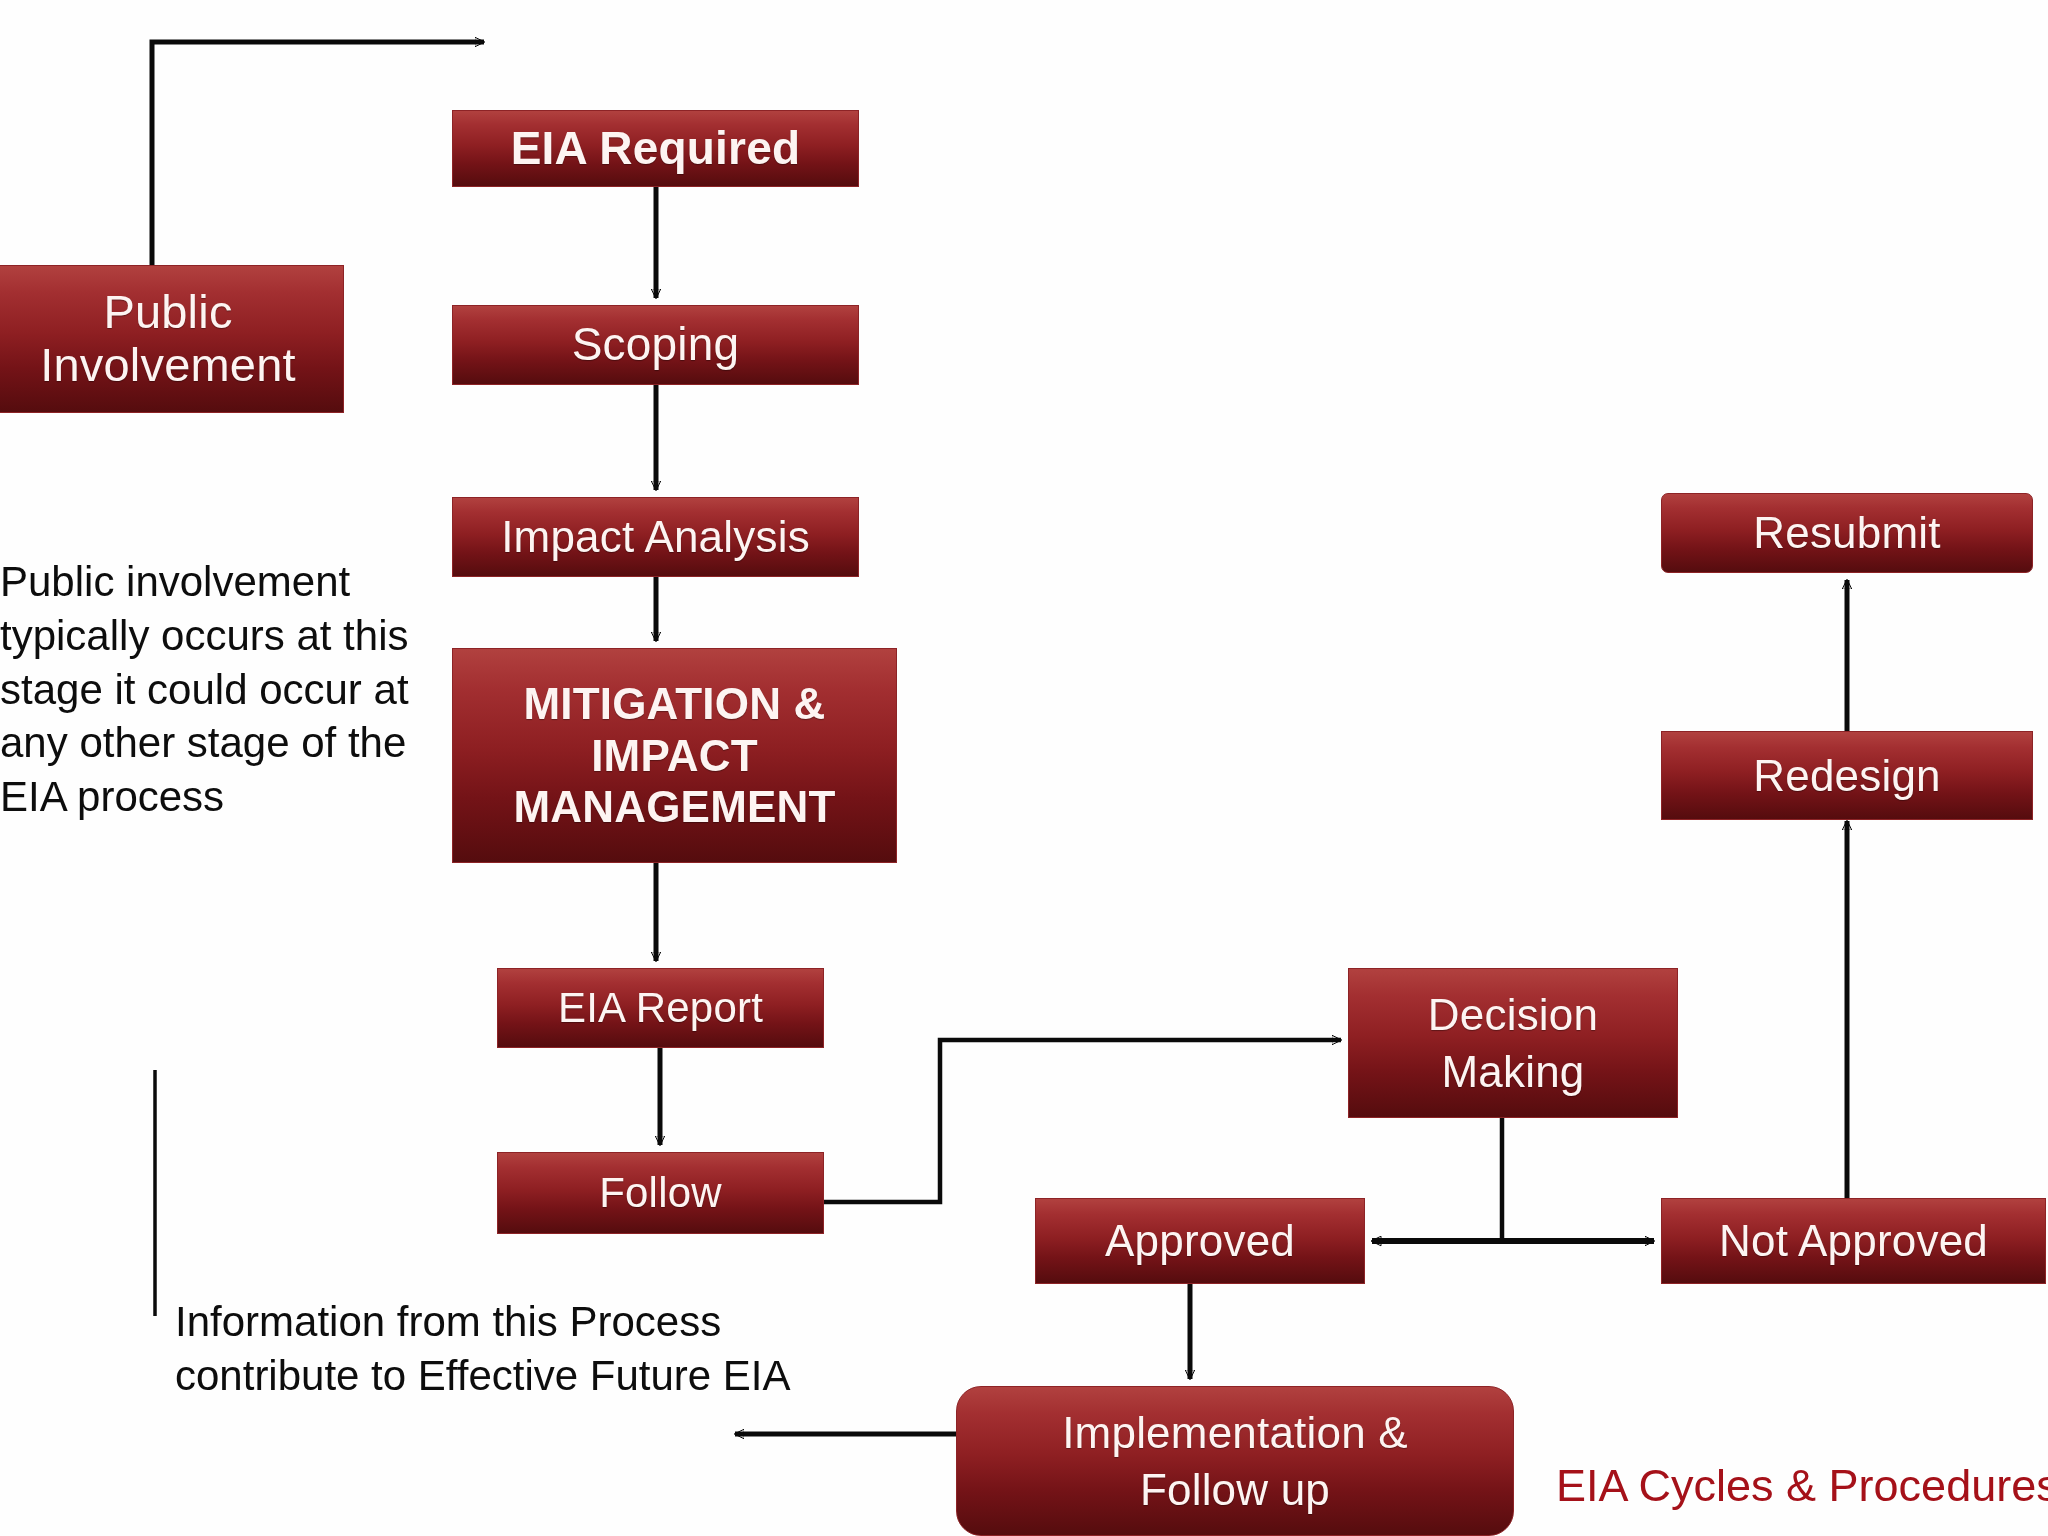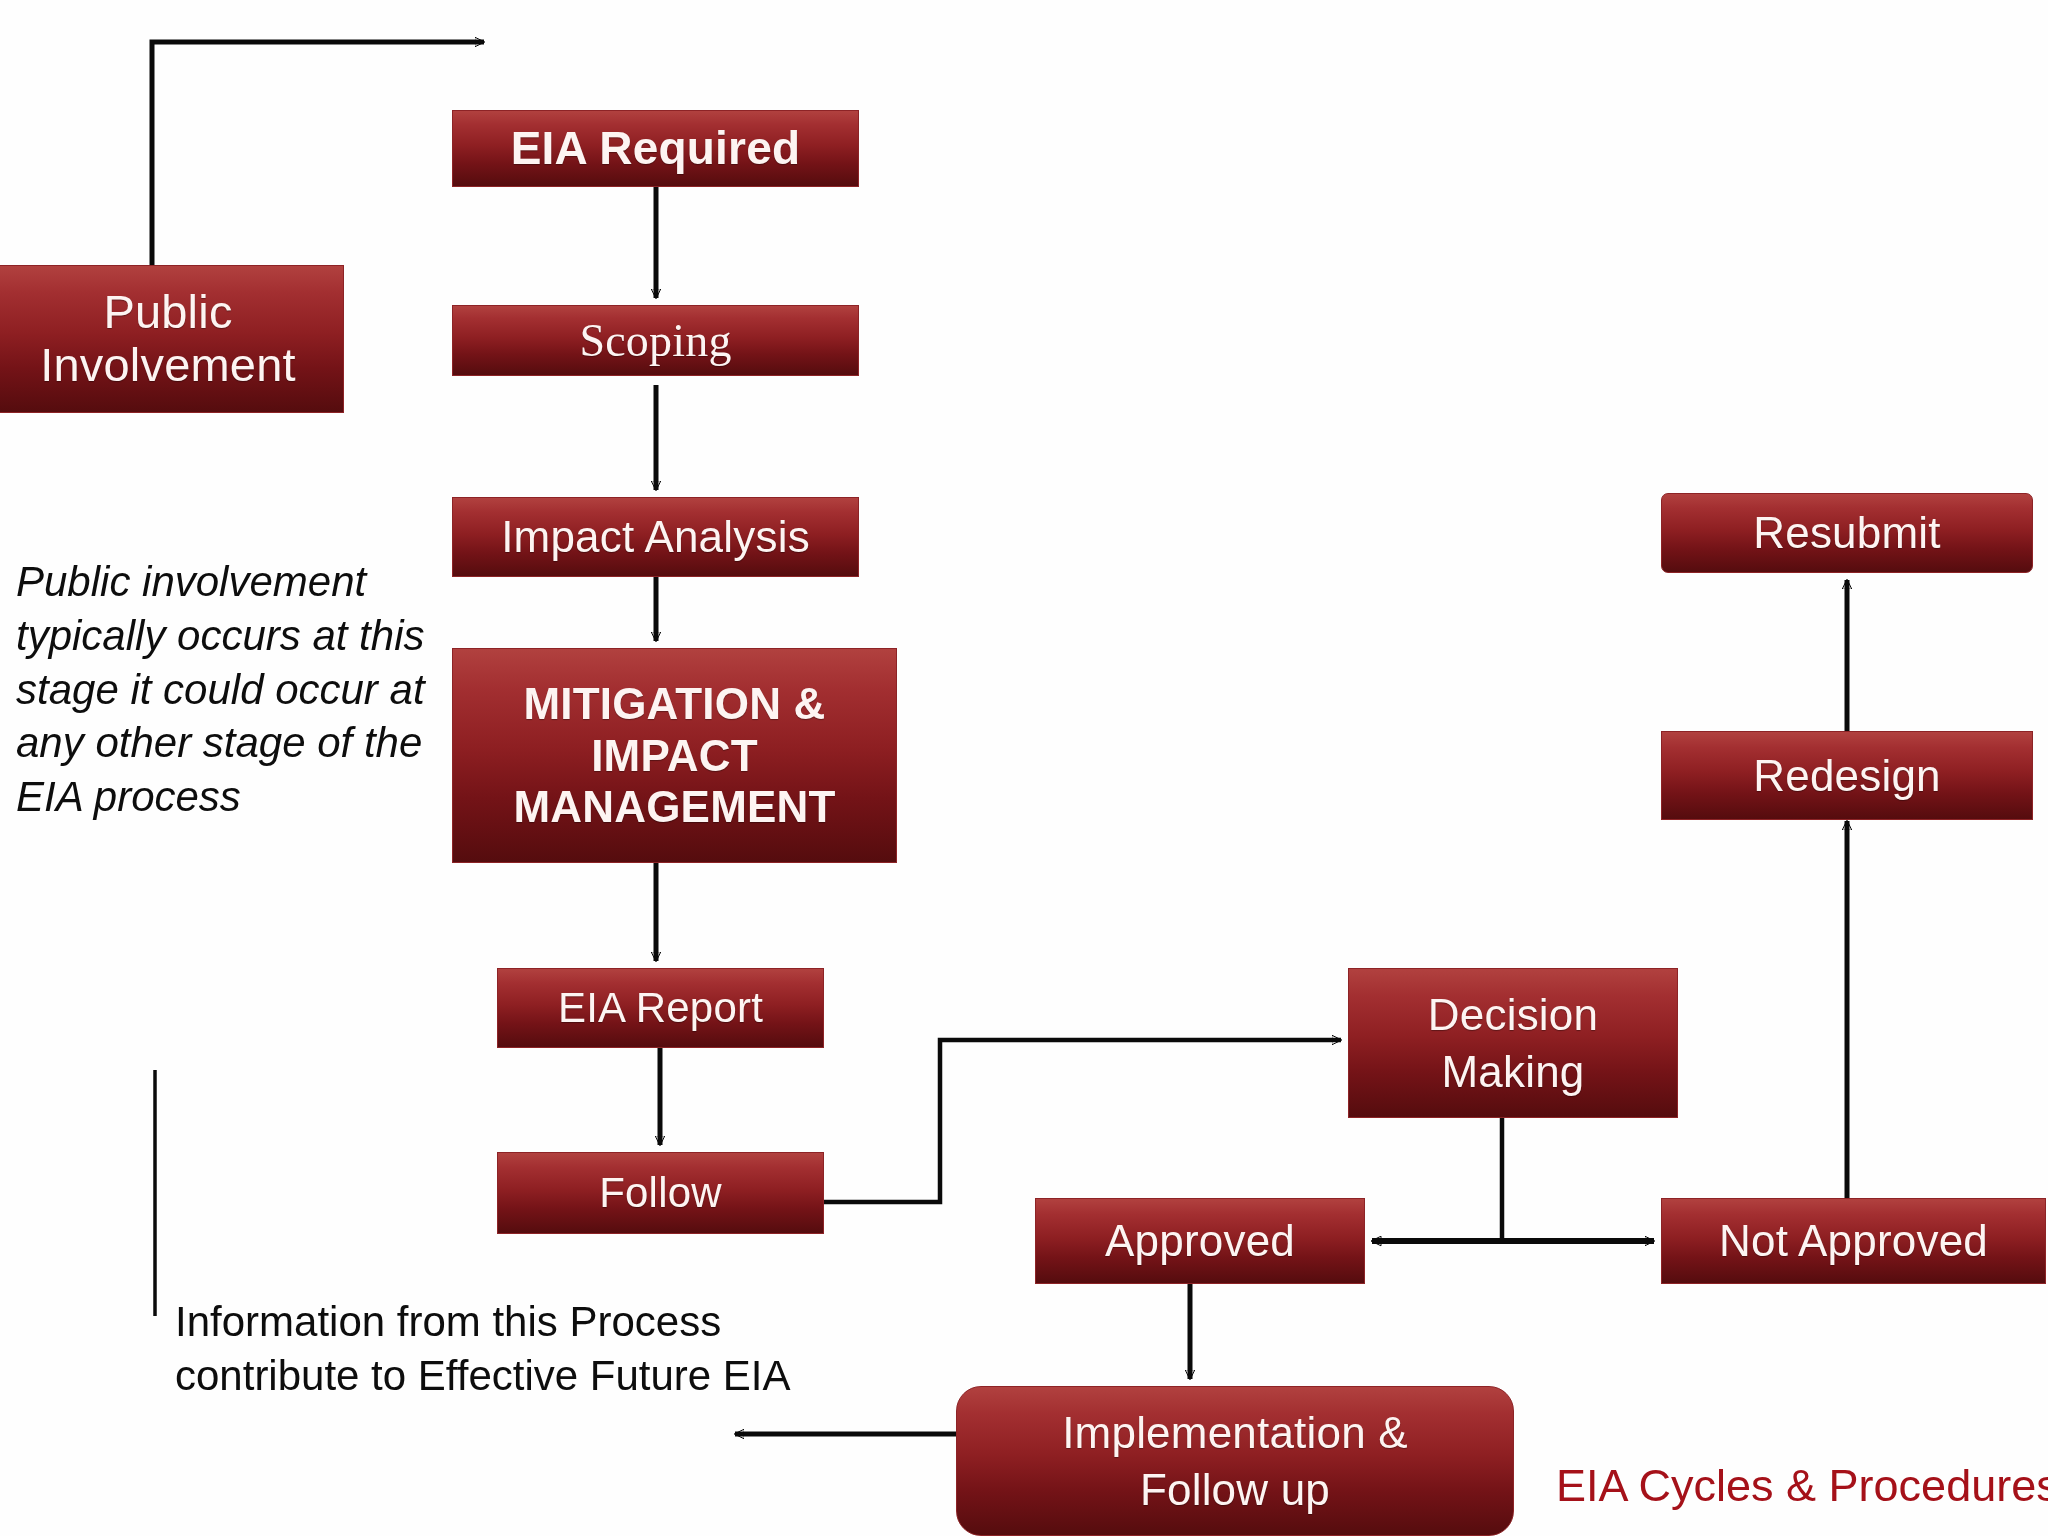--- a/index.html
+++ b/index.html
@@ -107,21 +107,21 @@
     <line x1="956" y1="1434" x2="735" y2="1434" stroke-width="5" marker-end="url(#ah)"></line>
 
     <line x1="155" y1="1070" x2="155" y2="1316" stroke-width="3.5"></line>
   </svg>
 
   <div class="node" style="left:-8px; top:265px; width:352px; height:148px; font-size:47px;">Public
 Involvement</div>
 
   <div class="node" style="left:452px; top:110px; width:407px; height:77px; font-size:46px; font-weight:bold;">EIA Required</div>
 
-  <div class="node" style="left:452px; top:305px; width:407px; height:71px; font-size:46px;font-family:Liberation Serif, serif;">Scoping</div>
+  <div class="node" style="left:452px; top:305px; width:407px; height:80px; font-size:46px;">Scoping</div>
 
   <div class="node" style="left:452px; top:497px; width:407px; height:80px; font-size:44px;">Impact Analysis</div>
 
   <div class="node" style="left:452px; top:648px; width:445px; height:215px; font-size:44px; line-height:1.18;font-weight:bold;">MITIGATION &amp;
 IMPACT
 MANAGEMENT</div>
 
   <div class="node" style="left:497px; top:968px; width:327px; height:80px; font-size:42px;text-align:right;">EIA Report</div>
 
   <div class="node" style="left:497px; top:1152px; width:327px; height:82px; font-size:42px;">Follow</div>
@@ -133,19 +133,19 @@
 
   <div class="node" style="left:1661px; top:1198px; width:385px; height:86px; font-size:44px;">Not Approved</div>
 
   <div class="node" style="left:1661px; top:731px; width:372px; height:89px; font-size:44px;">Redesign</div>
 
   <div class="node" style="left:1661px; top:493px; width:372px; height:80px; font-size:44px;border-radius:7px;">Resubmit</div>
 
   <div class="node" style="left:956px; top:1386px; width:558px; height:150px; font-size:44px; line-height:1.3;border-radius:25px;">Implementation &amp;
 Follow up</div>
 
-  <div class="text-block" style="left:16px; top:555px; width:412px; font-size:42px;font-style:italic;">Public involvement typically occurs at this stage it could occur at any other stage of the EIA process</div>
+  <div class="text-block" style="left:0; top:555px; width:412px; font-size:42px;">Public involvement typically occurs at this stage it could occur at any other stage of the EIA process</div>
 
   <div class="text-block" style="left:175px; top:1295px; width:650px; font-size:42px;">Information from this Process contribute to Effective Future EIA</div>
 
   <div class="footer-label" style="left:1556px; top:1460px; font-size:45px;">EIA Cycles &amp; Procedures</div>
 
 </div>
 
 </body></html>

